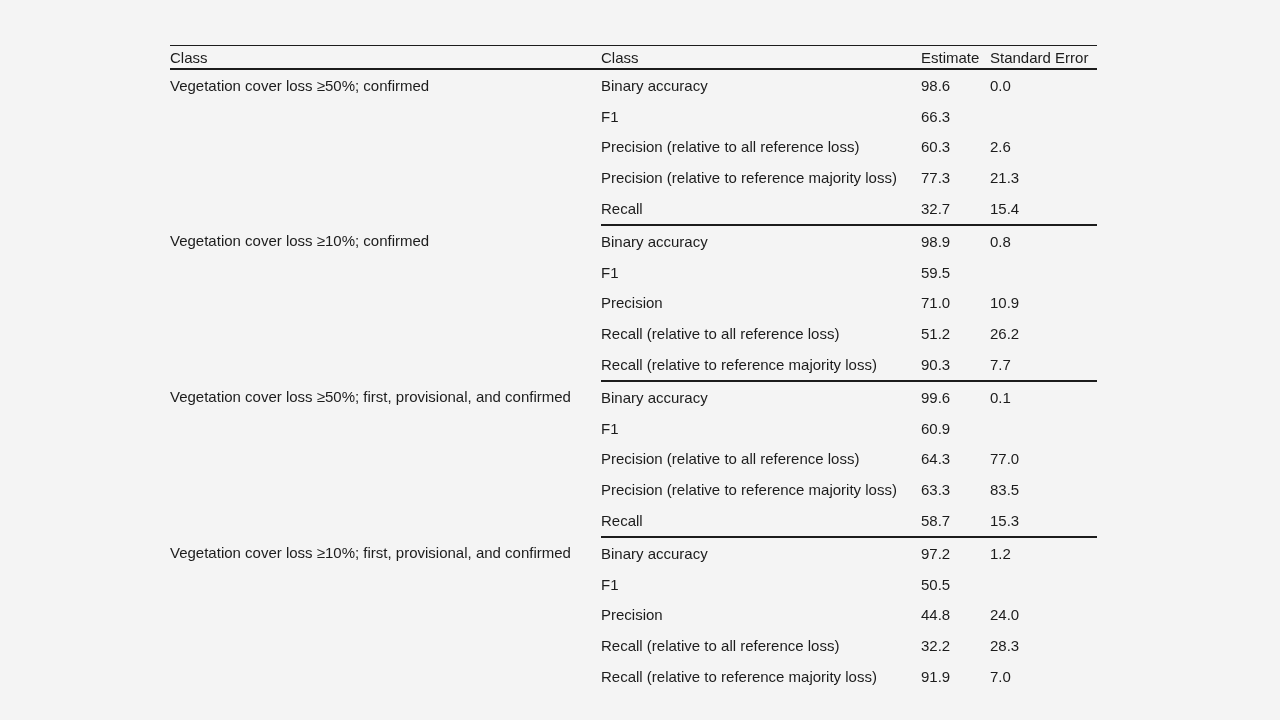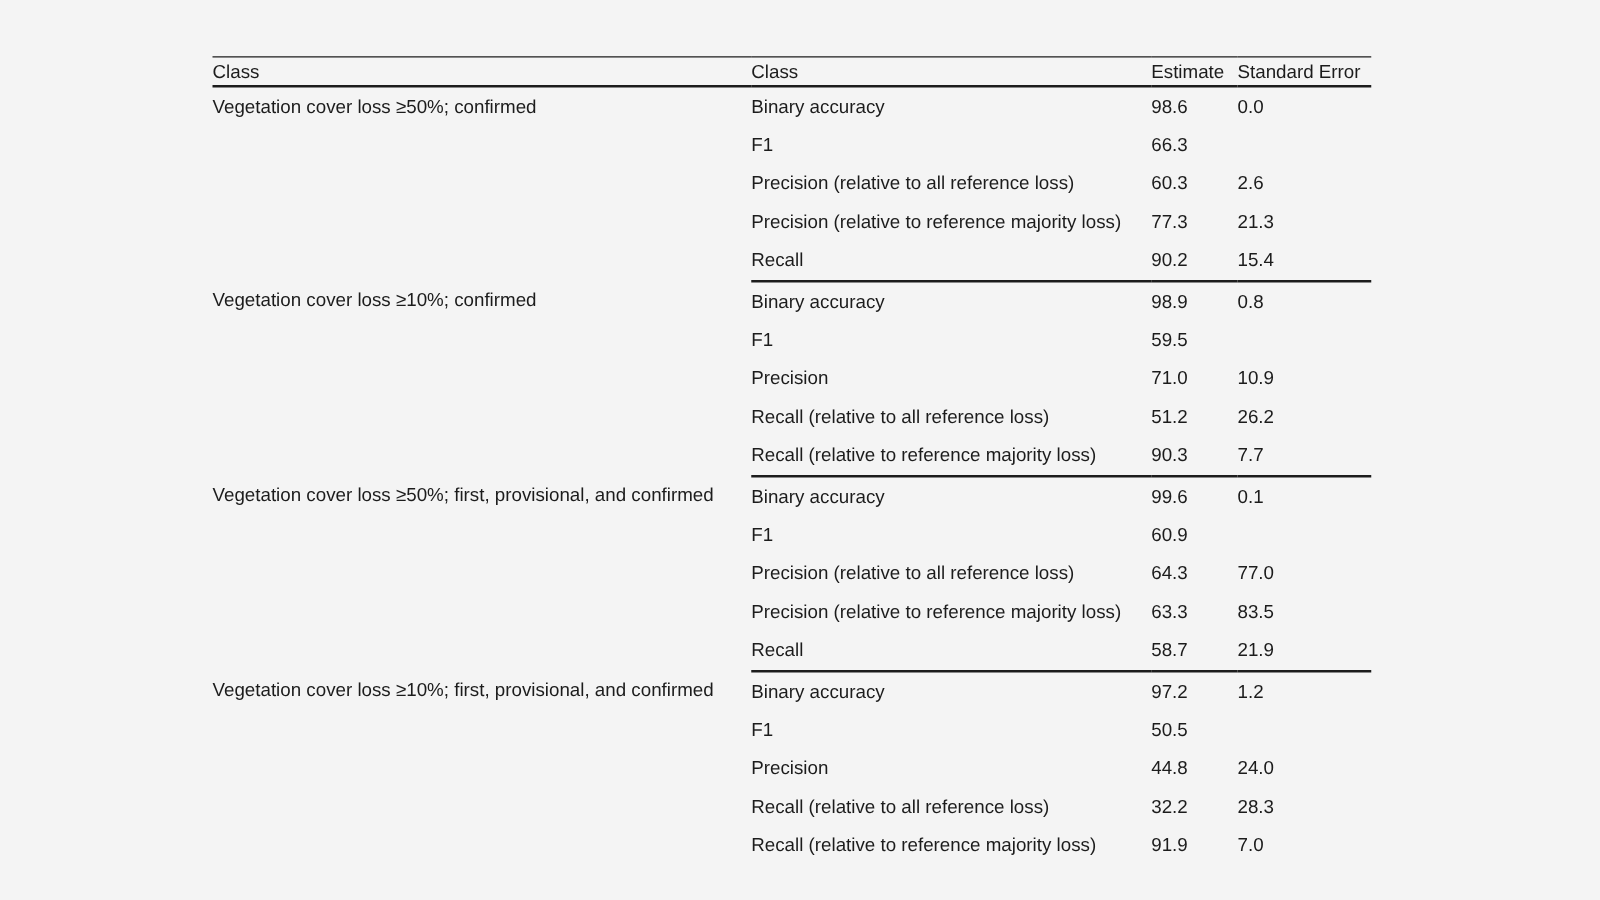--- a/index.html
+++ b/index.html
@@ -93,21 +93,21 @@
           <td class="rule">60.3</td>
           <td class="rule">2.6</td>
         </tr>
         <tr>
           <td class="rule">Precision (relative to reference majority loss)</td>
           <td class="rule">77.3</td>
           <td class="rule">21.3</td>
         </tr>
         <tr>
           <td class="rule">Recall</td>
-          <td class="rule">90.2</td>
+          <td class="rule">32.7</td>
           <td class="rule">15.4</td>
         </tr>
         <tr class="group-start">
           <td class="class-cell" rowspan="5">Vegetation cover loss ≥10%; confirmed</td>
           <td class="rule">Binary accuracy</td>
           <td class="rule">98.9</td>
           <td class="rule">0.8</td>
         </tr>
         <tr>
           <td class="rule">F1</td>
@@ -146,21 +146,21 @@
           <td class="rule">77.0</td>
         </tr>
         <tr>
           <td class="rule">Precision (relative to reference majority loss)</td>
           <td class="rule">63.3</td>
           <td class="rule">83.5</td>
         </tr>
         <tr>
           <td class="rule">Recall</td>
           <td class="rule">58.7</td>
-          <td class="rule">21.9</td>
+          <td class="rule">15.3</td>
         </tr>
         <tr class="group-start">
           <td class="class-cell" rowspan="5">Vegetation cover loss ≥10%; first, provisional, and confirmed</td>
           <td class="rule">Binary accuracy</td>
           <td class="rule">97.2</td>
           <td class="rule">1.2</td>
         </tr>
         <tr>
           <td class="rule">F1</td>
           <td class="rule">50.5</td>

